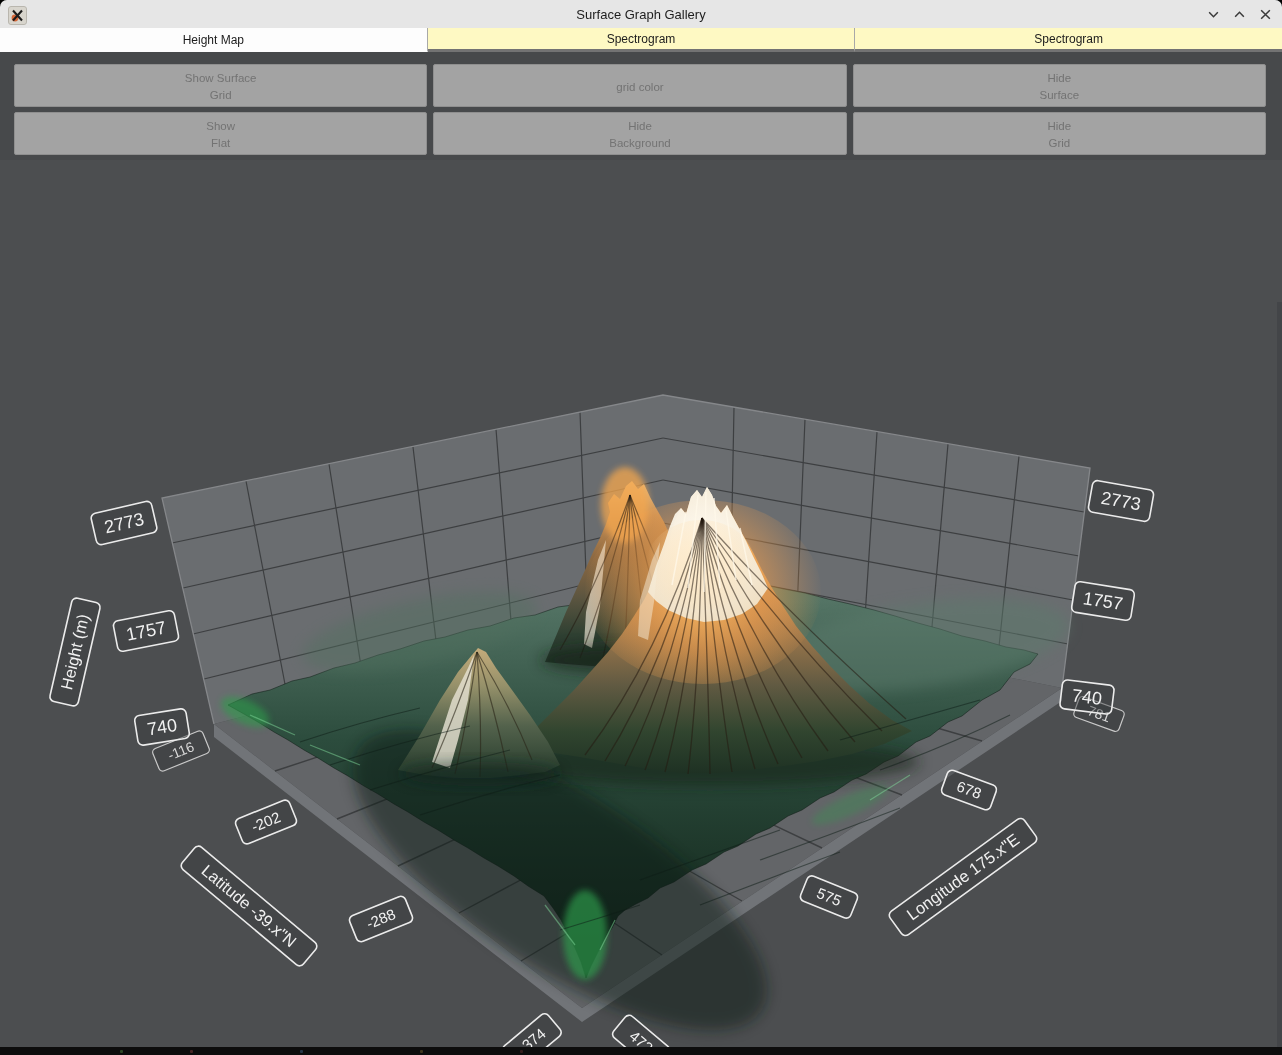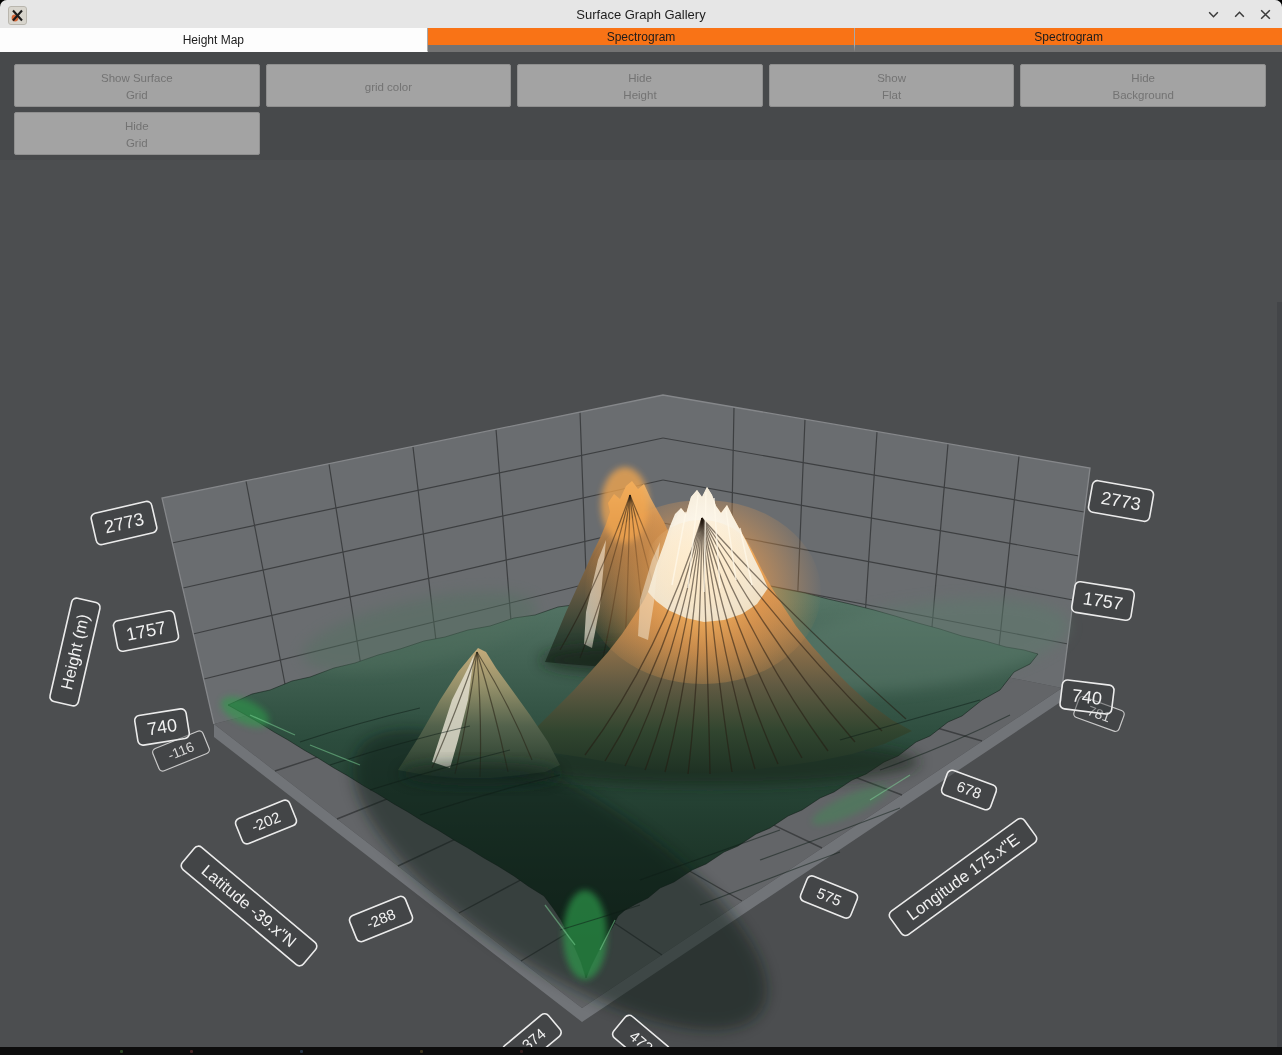--- a/index.html
+++ b/index.html
@@ -9,27 +9,27 @@
   .titlebar{position:absolute;top:0;left:0;right:0;height:28px;background:#e6e6e6;
             border-bottom:1px solid #c4c4c4;display:flex;align-items:center;padding-left:16px;}
   .app-icon{position:absolute;left:8px;top:6px;width:17px;height:17px;background:#d8d5cd;
             border:1px solid #b9b6ae;border-radius:3px;display:flex;align-items:center;justify-content:center;}
   .win-title{position:absolute;left:0;right:0;text-align:center;font-size:13px;color:#1d1d1d;}
   .win-controls{position:absolute;right:8px;top:0;height:28px;display:flex;align-items:center;gap:9px;}
   .win-btn{width:17px;height:17px;display:flex;align-items:center;justify-content:center;cursor:default;}
   
   .tabbar{position:absolute;top:28px;left:0;right:0;height:24px;display:flex;background:#d9d9d9;}
   .tab{flex:1;display:flex;align-items:center;justify-content:center;font-size:12px;color:#1c1c1c;
-       background:#f97316;border-right:1px solid #a8a8a8;border-bottom:7px solid #737373;box-sizing:border-box;}
+       background:#fef9c3;border-right:1px solid #a8a8a8;border-bottom:3px solid #737373;box-sizing:border-box;}
   .tab:last-child{border-right:none;}
   .tab.active{background:#fdfdfd;border-bottom:1px solid #fdfdfd;}
   
   .content{position:absolute;top:52px;left:0;right:0;bottom:8px;background:#47494b;}
   .btn-grid{position:absolute;top:12px;left:14px;right:16px;display:grid;z-index:2;
-            grid-template-columns:repeat(5,1fr);grid-auto-rows:43px;gap:5px 6px;}
+            grid-template-columns:repeat(3,1fr);grid-auto-rows:43px;gap:5px 6px;}
   .tool-btn{background:#a3a3a3;border:1px solid #8f8f8f;border-radius:2px;color:#737373;
             font-family:"Liberation Sans",sans-serif;font-size:11.5px;line-height:17px;
             padding:3px 0 0 0;text-align:center;}
   .tool-btn span{display:block;}
   .plot{position:absolute;top:0;left:0;z-index:1;}
   .edge-strip{position:absolute;top:250px;bottom:0;right:0;width:5px;background:#404244;opacity:.7;z-index:3;}
   
   .tick rect,.axis-title rect{fill:rgba(55,57,59,.42);stroke:#ebebeb;stroke-width:1.6;}
   .tick text,.axis-title text{fill:#f1f1f1;text-anchor:middle;}
   .tick text{font-size:18px;}
@@ -84,21 +84,21 @@
     <div class="btn-grid">
       <button class="tool-btn">
         <span>Show Surface</span>
           <span>Grid</span>
       </button>
       <button class="tool-btn">
           <span>grid color</span>
       </button>
       <button class="tool-btn">
         <span>Hide</span>
-          <span>Height</span>
+          <span>Surface</span>
       </button>
       <button class="tool-btn">
         <span>Show</span>
           <span>Flat</span>
       </button>
       <button class="tool-btn">
         <span>Hide</span>
           <span>Background</span>
       </button>
       <button class="tool-btn">

